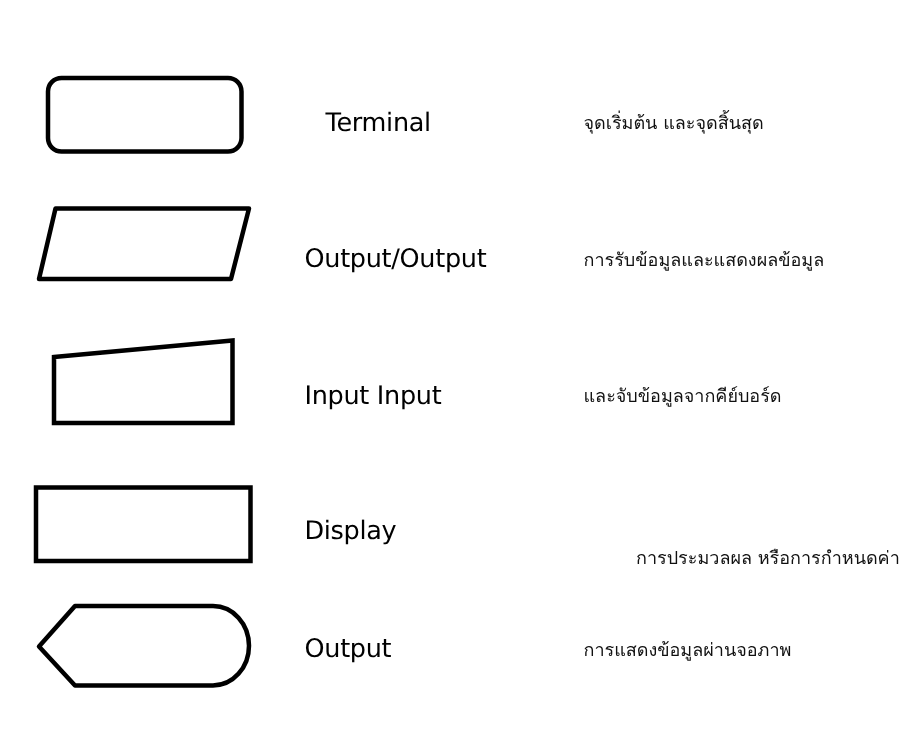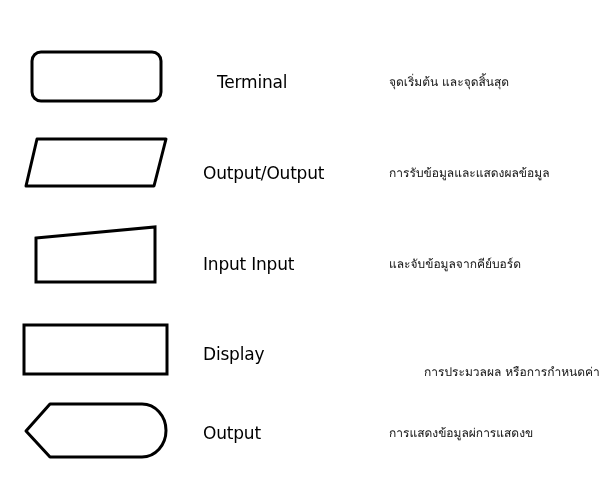--- a/index.html
+++ b/index.html
@@ -35,13 +35,13 @@
 <div class="label" style="left:203px; top:163px;">Output/Output</div>
 <div class="desc" style="left:389px; top:164px;">การรับข้อมูลและแสดงผลข้อมูล</div>
 
 <div class="label" style="left:203px; top:254px;">Input Input</div>
 <div class="desc" style="left:389px; top:255px;">และจับข้อมูลจากคีย์บอร์ด</div>
 
 <div class="label" style="left:203px; top:344px;">Display</div>
 <div class="desc" style="left:389px; top:363px;margin-left:35px;">การประมวลผล หรือการกำหนดค่า</div>
 
 <div class="label" style="left:203px; top:423px;">Output</div>
-<div class="desc" style="left:389px; top:424px;">การแสดงข้อมูลผ่การแสดงข</div>
+<div class="desc" style="left:389px; top:424px;">การแสดงข้อมูลผ่านจอภาพ</div>
 
 </body></html>

